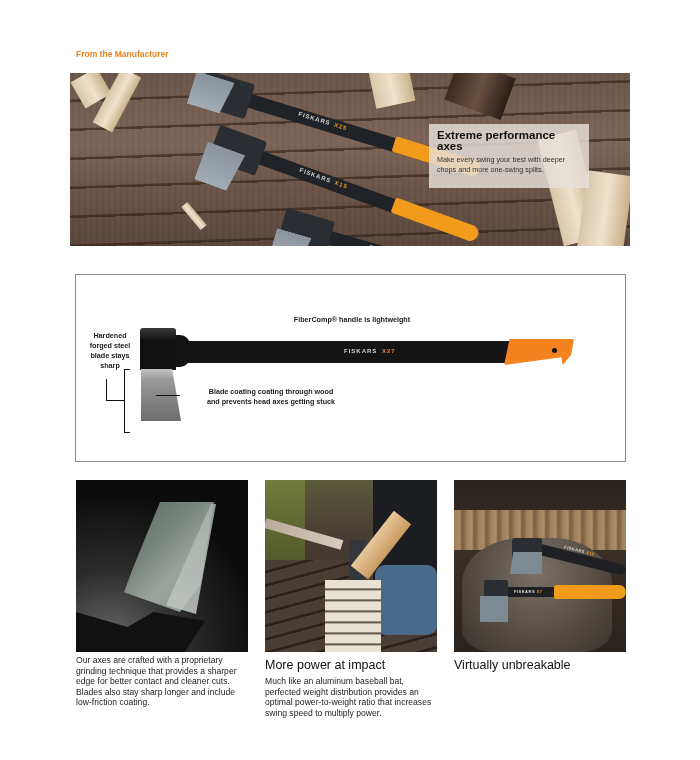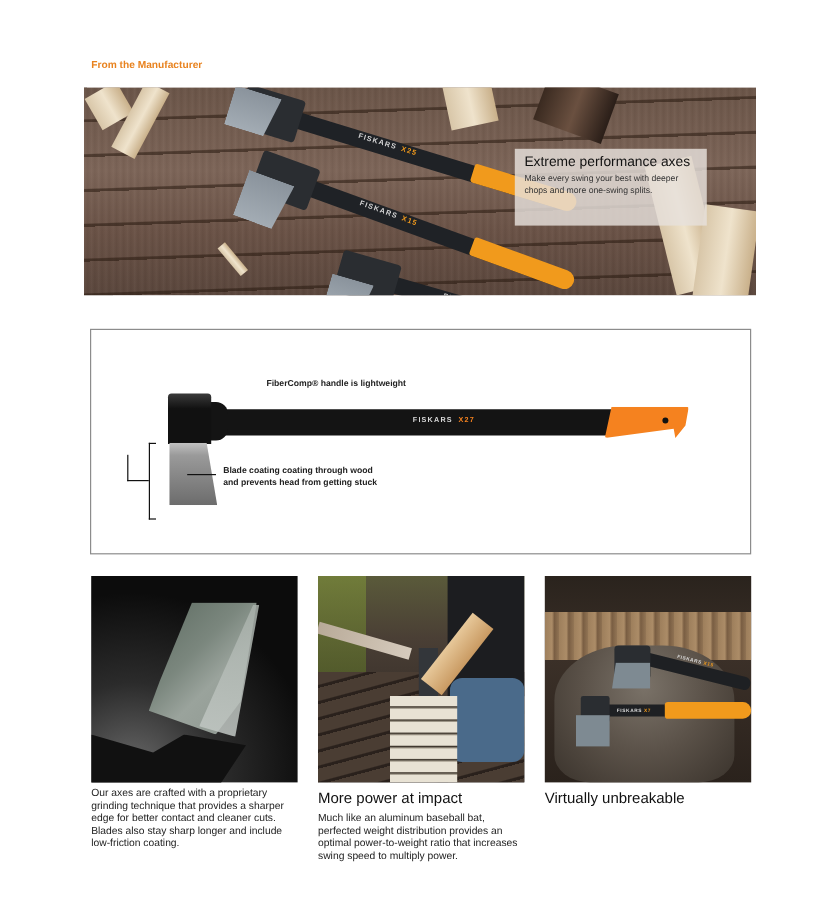--- a/index.html
+++ b/index.html
@@ -42,29 +42,29 @@
     .hero .axe .brand {
       position: absolute; top: 12px; font-size: 6px; font-weight: bold; color: #d5d5d5; letter-spacing: 1px;
     }
     .hero .axe .model { color: #f19a1c; margin-left: 4px; }
 
     .hero-caption {
       position: absolute; left: 429px; top: 124px; width: 160px; height: 64px;
       background: rgba(230, 225, 220, 0.82);
       padding: 6px 8px;
     }
-    .hero-caption h2 { font-size: 11.5px; font-weight: normal; line-height: 11px; color: #111; }
+    .hero-caption h2 { font-size: 11.5px; font-weight: bold; line-height: 11px; color: #111; }
     .hero-caption p { font-size: 7.2px; line-height: 10px; margin-top: 3px; color: #333; }
 
     
     .diagram {
       position: absolute; left: 75px; top: 274px; width: 551px; height: 188px;
       border: 1px solid #8c8c8c; background: #fff;
     }
-    .diagram .label { position: absolute; font-size: 7.2px; font-weight: bold; line-height: 10px; color: #222; }
+    .diagram .label { position: absolute; font-size: 7.2px; font-weight: bold; line-height: 10px; color: #222; text-align: center; }
     .d-handle {
       position: absolute; left: 96px; top: 66px; width: 350px; height: 22px;
       background: #141414;
       border-radius: 4px 8px 8px 4px;
     }
     .d-grip {
       position: absolute; left: 428px; top: 64px; width: 70px; height: 26px;
       background: #f5821f;
       clip-path: polygon(8% 0, 100% 0, 96% 60%, 84% 100%, 82% 70%, 0 100%);
       border-radius: 2px;
@@ -181,23 +181,29 @@
 
 <div class="hero-caption">
   <h2>Extreme performance axes</h2>
   <p>Make every swing your best with deeper chops and more one-swing splits.</p>
 </div>
 
 <div class="diagram">
   <div class="label" style="left:146px;top:40px;width:260px;">
     <div>FiberComp® handle is lightweight</div>
   </div>
+  <div class="label" style="left:6px;top:56px;width:56px;">
+    <div>Hardened</div>
+    <div>forged steel</div>
+    <div>blade stays</div>
+    <div>sharp</div>
+  </div>
   <div class="label" style="left:110px;top:112px;width:170px;">
     <div>Blade coating coating through wood</div>
-    <div>and prevents head from getting stuck</div>
+    <div>and prevents head axes getting stuck</div>
   </div>
 
   <div class="d-handle"></div>
   <div class="d-grip"></div>
   <div class="d-grip-hole"></div>
   <div class="d-brand"><span>FISKARS</span> <span class="model">X27</span></div>
   <div class="d-neck"></div>
   <div class="d-head"></div>
   <div class="d-blade"></div>
 

